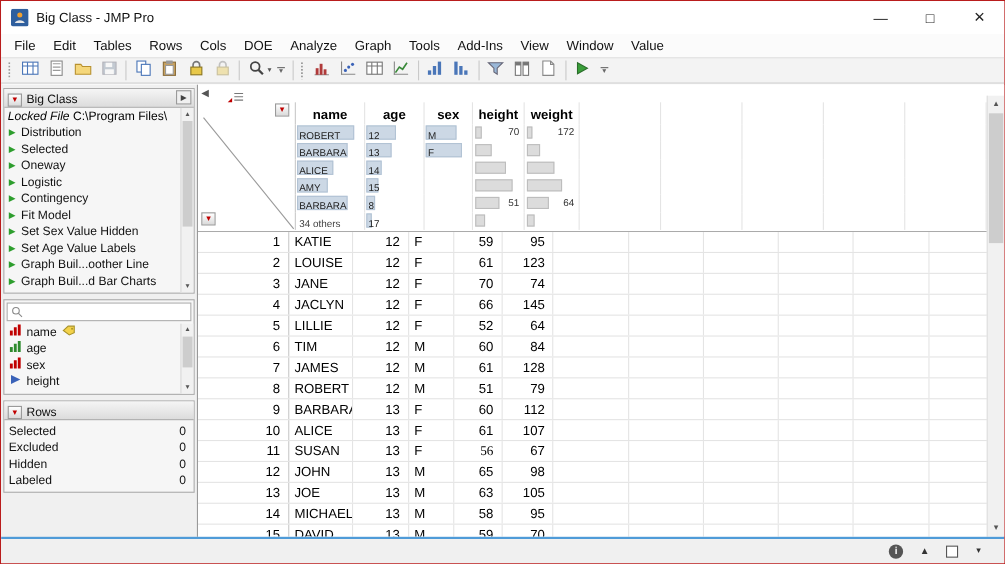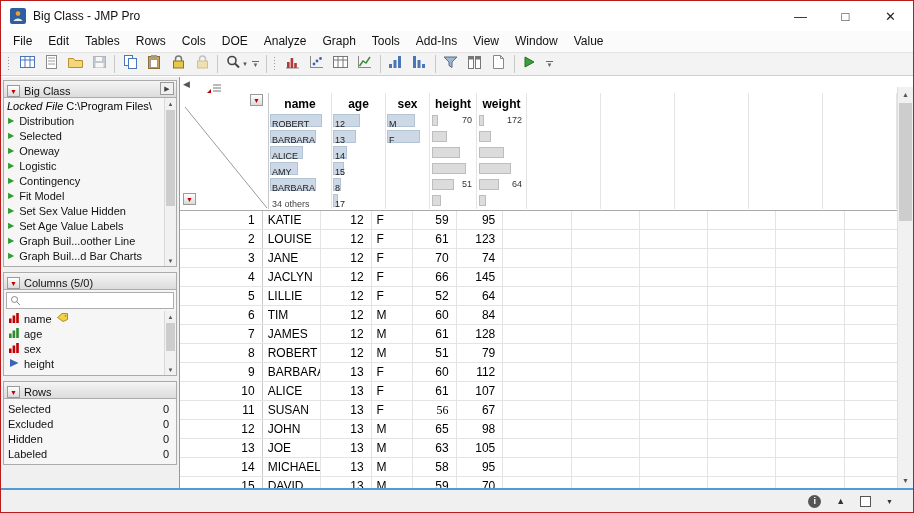--- a/index.html
+++ b/index.html
@@ -343,26 +343,20 @@
             </div>
           <div class="sb-scroll">
             <div class="sb-arrow">▲</div>
             <div class="sb-thumb" style="top:12px;height:96px;"></div>
             <div class="sb-arrow dn">▼</div>
           </div>
         </div>
       </div>
 
       <div class="panel">
-        <div class="panel-header">
-          <span class="rtri">
-              <i>▼</i>
-            </span>
-          <span>Columns (5/0)</span>
-        </div>
         <div class="search-box">
           <svg width="11" height="11" viewBox="0 0 11 11">
               <circle cx="4.5" cy="4.5" r="3" fill="none" stroke="#888"></circle>
               <line x1="6.8" y1="6.8" x2="10" y2="10" stroke="#888"></line>
             </svg>
           <input value="" style="">
         </div>
         <div class="col-list">
           <div id="col-items">
               <div class="col-item">

